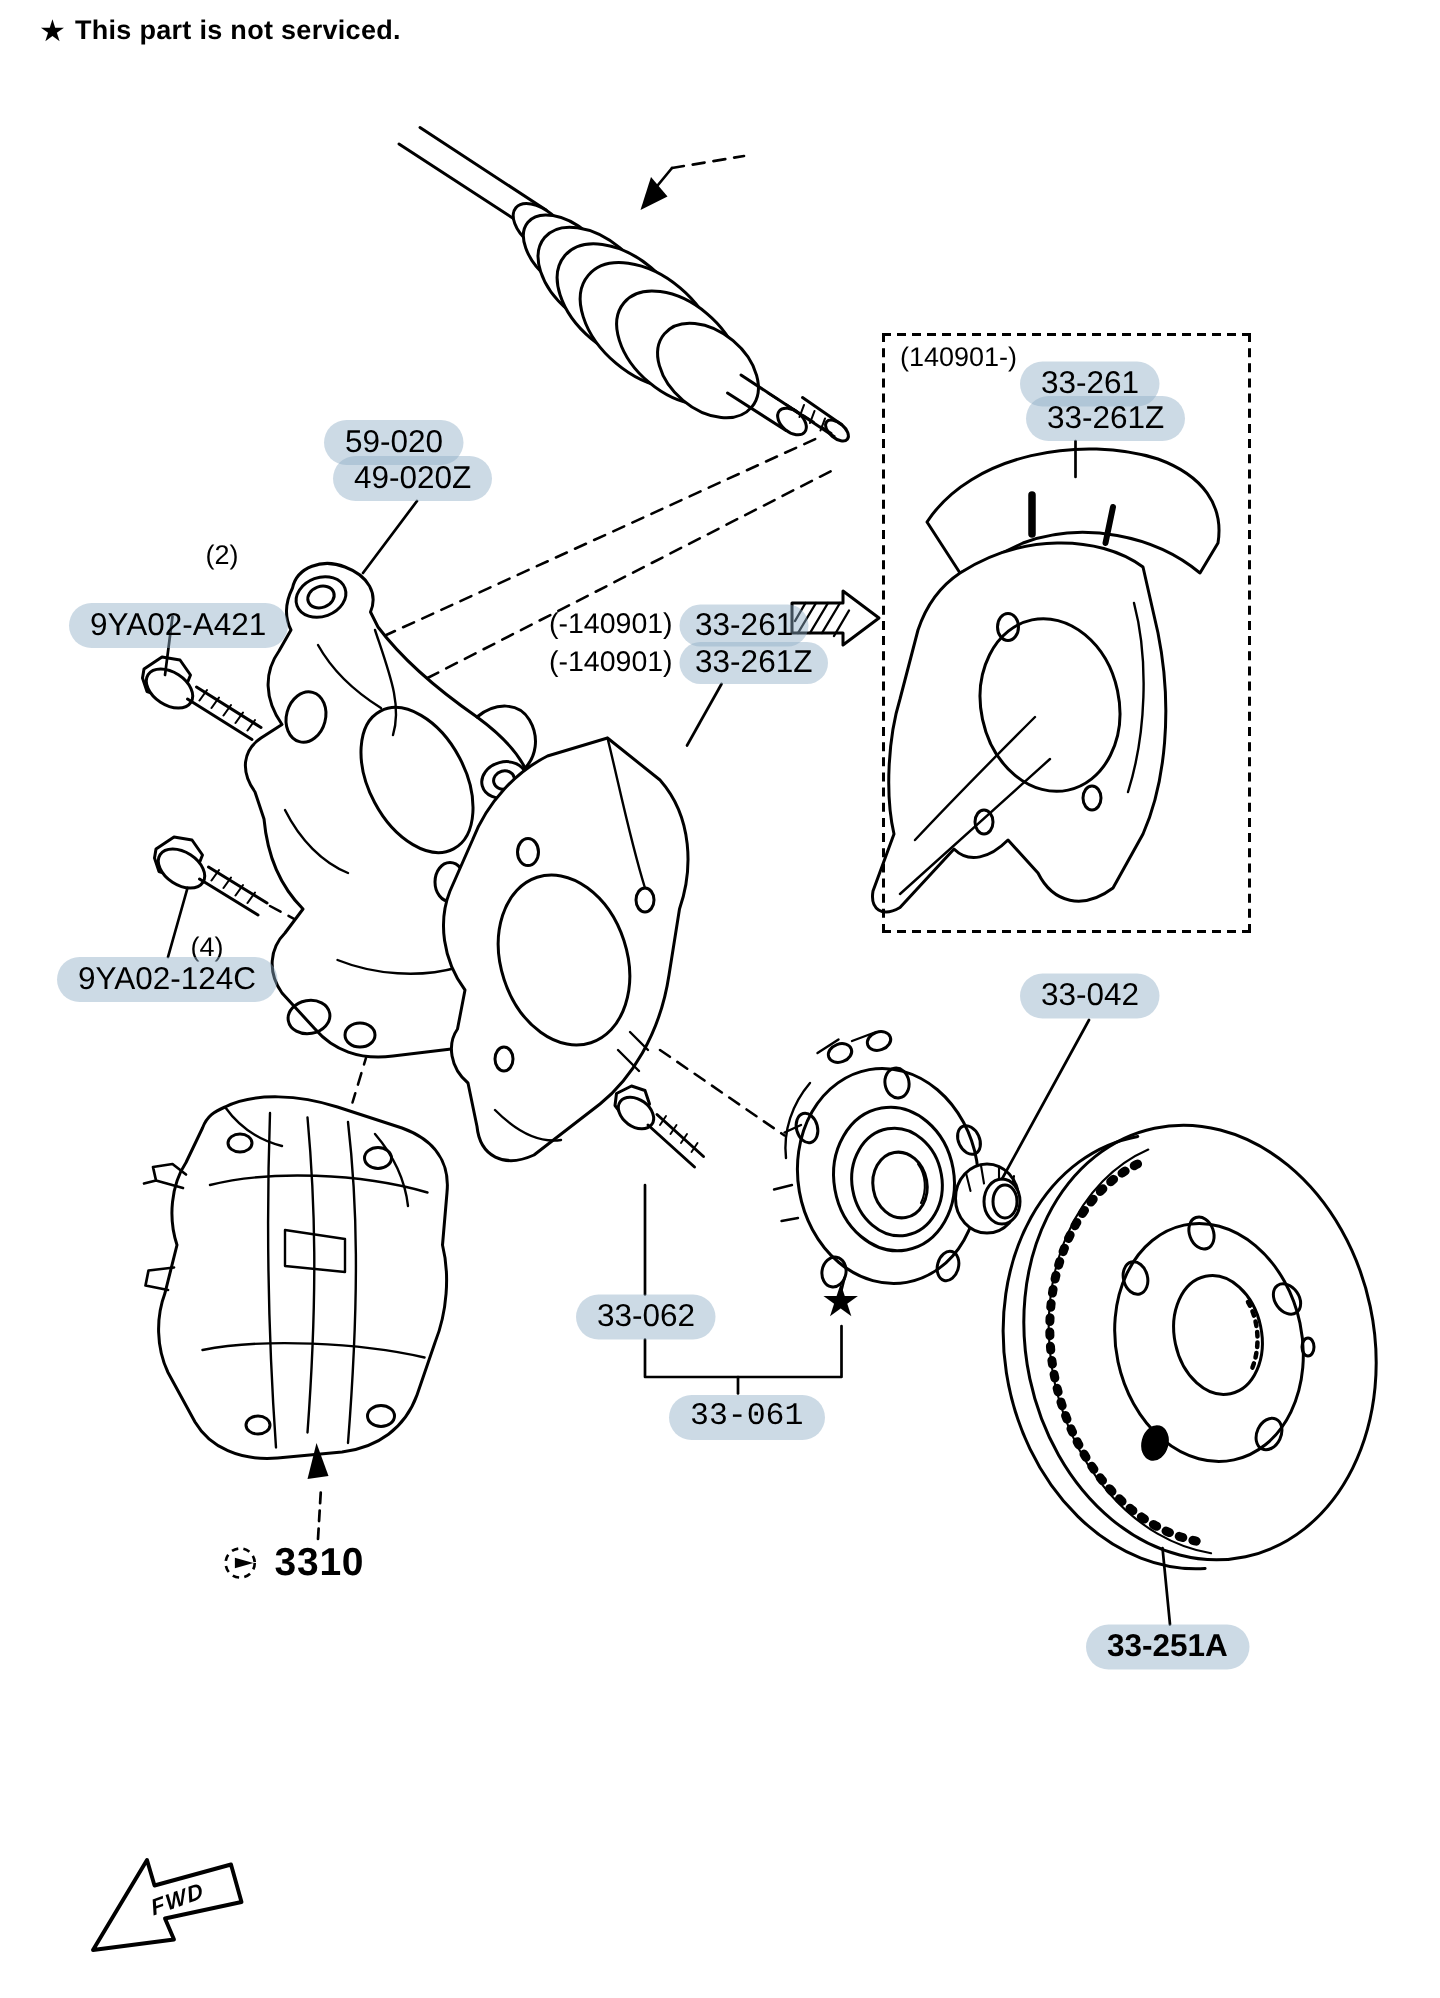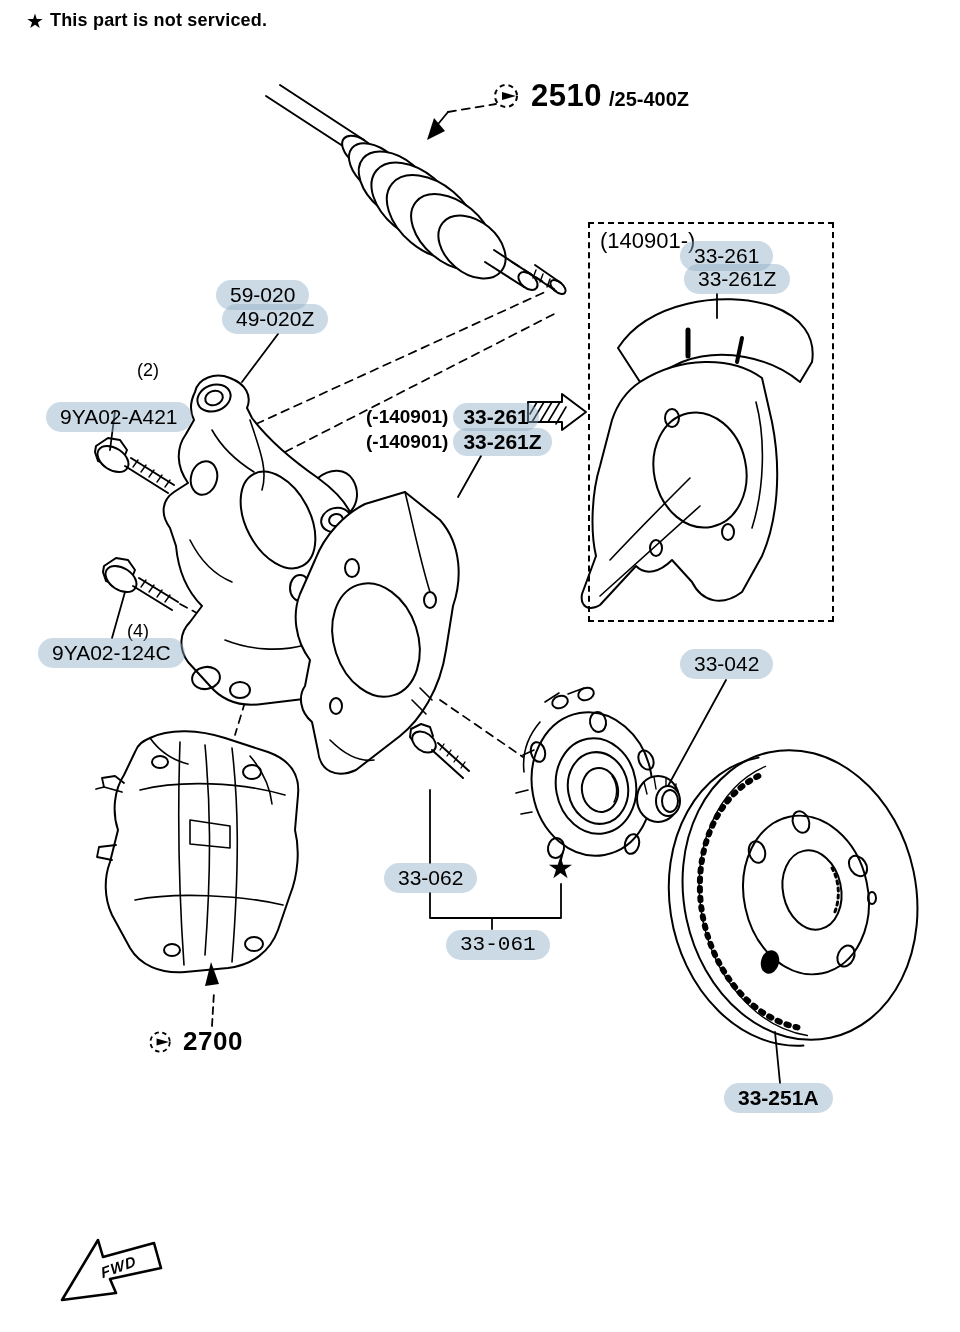--- a/index.html
+++ b/index.html
@@ -7,25 +7,25 @@
          font-family:"Liberation Sans",sans-serif;color:#000;}
   svg.art{position:absolute;left:0;top:0;}
   .note{position:absolute;left:26px;top:10px;display:flex;align-items:center;gap:6px;}
   .note .glyph{font-size:20px;line-height:20px;}
   .note .txt{font-size:18px;font-weight:600;letter-spacing:.2px;}
   .pill{position:absolute;background:rgba(143,172,198,.45);border-radius:16px;
         padding:0 14px;height:30px;line-height:30px;font-size:21px;white-space:nowrap;
         text-align:center;}
   .pill.sm{height:28px;line-height:28px;padding:0 10px;border-radius:14px;}
   .qty{position:absolute;font-size:18px;}
-  .oldrow{position:absolute;display:flex;align-items:center;gap:5px;font-weight:bold;}
+  .oldrow{position:absolute;display:flex;align-items:center;gap:5px;}
   .oldrow .prefix{font-size:19px;white-space:nowrap;}
   .oldrow .pill{position:static;}
   .rangebox{position:absolute;border:2px dashed #000;}
-  .rangetxt{position:absolute;font-size:22px;}
+  .rangetxt{position:absolute;font-size:18px;}
   .xref{position:absolute;display:flex;align-items:center;gap:7px;}
   .xref .code{font-size:31px;font-weight:bold;letter-spacing:.5px;}
   .xref .code.md{font-size:26px;}
   .xref .suffix{font-size:20px;font-weight:600;padding-top:6px;}
   .starmark{position:absolute;font-size:30px;line-height:30px;}
   .fwdtxt{position:absolute;font-size:15px;font-weight:bold;font-style:italic;
           transform:rotate(-20deg) skewX(-6deg);letter-spacing:1px;}
 </style>
 </head>
 <body>
@@ -236,28 +236,20 @@
   <g>
     <path d="M62,1300 L98,1240 L103,1257 L154,1243 L161,1268 L110,1279 L116,1293 Z" fill="#fff" stroke-width="2.6"></path>
   </g>
 </svg>
 
 <div class="note">
   <span class="glyph">★</span>
   <span class="txt">This part is not serviced.</span>
 </div>
 
-<div class="xref" style="left:490px;top:78px;">
-  <svg width="34" height="30" viewBox="0 0 34 30" stroke="#000" fill="none" stroke-width="2">
-    <circle cx="16" cy="15" r="11" stroke-dasharray="5 4"></circle>
-    <polygon points="12,11 26,15 12,19" fill="#000" stroke="none"></polygon>
-  </svg>
-  <span class="code">2510</span>
-  <span class="suffix">/25-400Z</span>
-</div>
 
 <div class="pill" style="left:216px;top:280px;">59-020</div>
 <div class="pill" style="left:222px;top:304px;">49-020Z</div>
 
 <div class="qty" style="left:137px;top:360px;">(2)</div>
 <div class="pill" style="left:46px;top:378px;margin-top:24px;">9YA02-A421</div>
 
 <div class="oldrow" style="left:366px;top:403px;">
   <span class="prefix">(-140901)</span>
   <span class="pill sm">33-261</span>
@@ -279,18 +271,18 @@
 <div class="pill" style="left:384px;top:863px;">33-062</div>
 <div class="starmark" style="left:547px;top:853px;">★</div>
 <div class="pill" style="left:446px;top:930px;font-family:Liberation Mono, monospace;">33-061</div>
 <div class="pill" style="left:724px;top:1083px;font-weight:bold;">33-251A</div>
 
 <div class="xref" style="left:146px;top:1026px;">
   <svg width="30" height="28" viewBox="0 0 34 30" stroke="#000" fill="none" stroke-width="2">
     <circle cx="16" cy="15" r="11" stroke-dasharray="5 4"></circle>
     <polygon points="12,11 26,15 12,19" fill="#000" stroke="none"></polygon>
   </svg>
-  <span class="code md">2700</span>
+  <span class="code md">3310</span>
 </div>
 
 <div class="fwdtxt" style="left:100px;top:1258px;">FWD</div>
 
 </div>
 
 </body></html>

